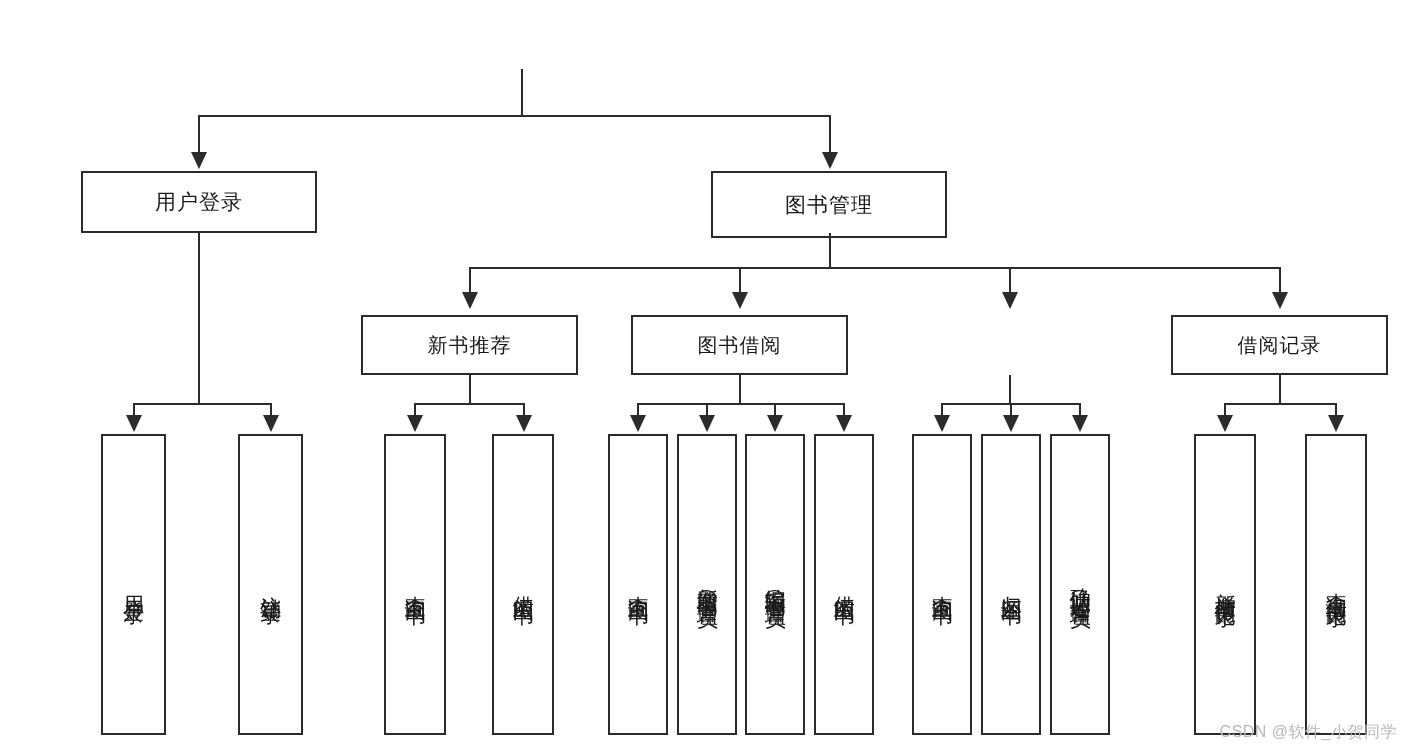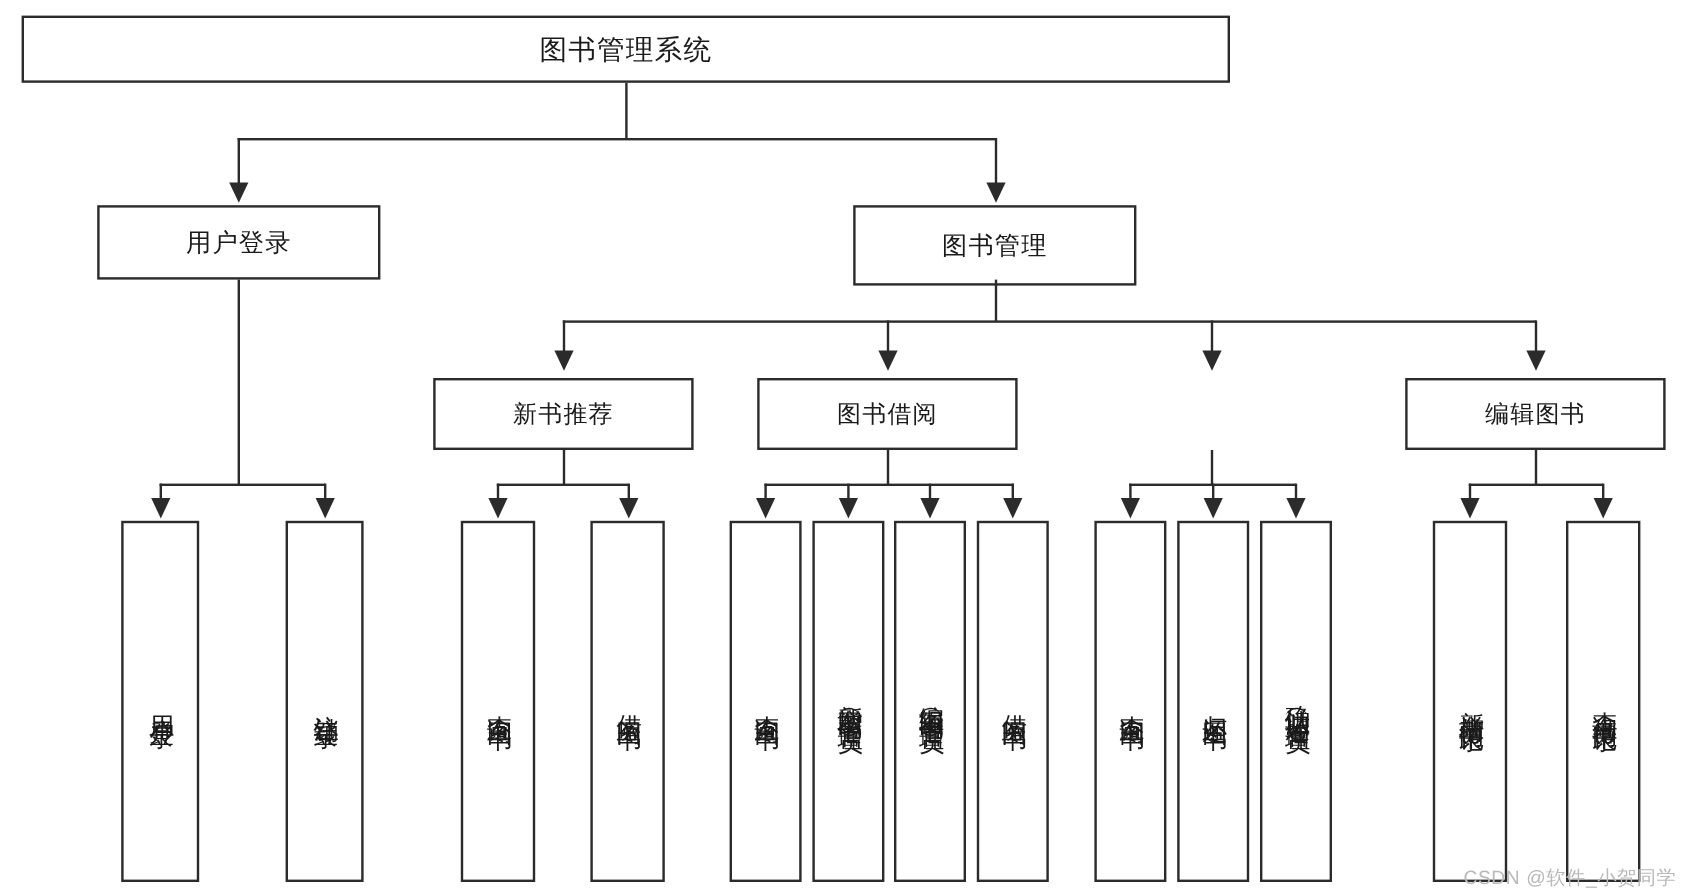--- a/index.html
+++ b/index.html
@@ -80,23 +80,20 @@
     letter-spacing: 0.5px;
     user-select: none;
     white-space: nowrap;
   }
 </style>
 </head>
 <body>
 
 <div id="canvas">
 
-  <div class="node root" style="left:18px; top:13px; width:1007px; height:56px;">
-    <span>图书管理系统</span>
-  </div>
 
   <div class="ln v" style="left:521px; top:69px; height:47px;"></div>
 
   <div class="ln h" style="left:198px; top:115px; width:632px;"></div>
 
   <div class="ln v" style="left:198px; top:115px; height:40px;"></div>
   <div class="arrow" style="left:191px; top:152px;"></div>
   <div class="ln v" style="left:829px; top:115px; height:40px;"></div>
   <div class="arrow" style="left:822px; top:152px;"></div>
 
@@ -136,21 +133,21 @@
   <div class="ln v" style="left:1279px; top:267px; height:28px;"></div>
   <div class="arrow" style="left:1272px; top:292px;"></div>
 
   <div class="node lvl3" style="left:631px; top:315px; width:217px; height:60px;">
     <span>图书借阅</span>
   </div>
   <div class="node lvl3" style="left:361px; top:315px; width:217px; height:60px;">
     <span>新书推荐</span>
   </div>
   <div class="node lvl3" style="left:1171px; top:315px; width:217px; height:60px;">
-    <span>编辑图书</span>
+    <span>借阅记录</span>
   </div>
 
   <div class="ln v" style="left:469px; top:375px; height:30px;"></div>
   <div class="ln h" style="left:414px; top:403px; width:110px;"></div>
   <div class="ln v" style="left:414px; top:403px; height:16px;"></div>
   <div class="arrow" style="left:407px; top:415px;"></div>
   <div class="ln v" style="left:523px; top:403px; height:16px;"></div>
   <div class="arrow" style="left:516px; top:415px;"></div>
 
   <div class="node leaf" style="left:384px; top:434px; width:62px; height:301px;">

